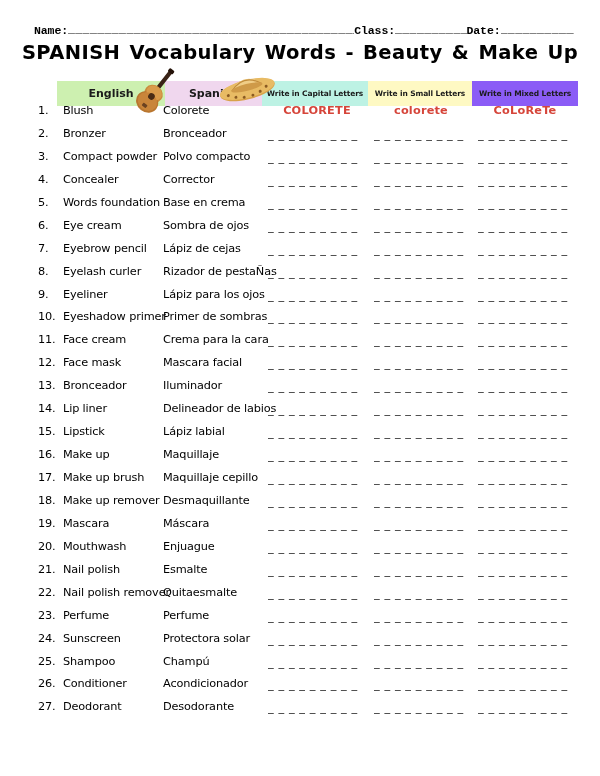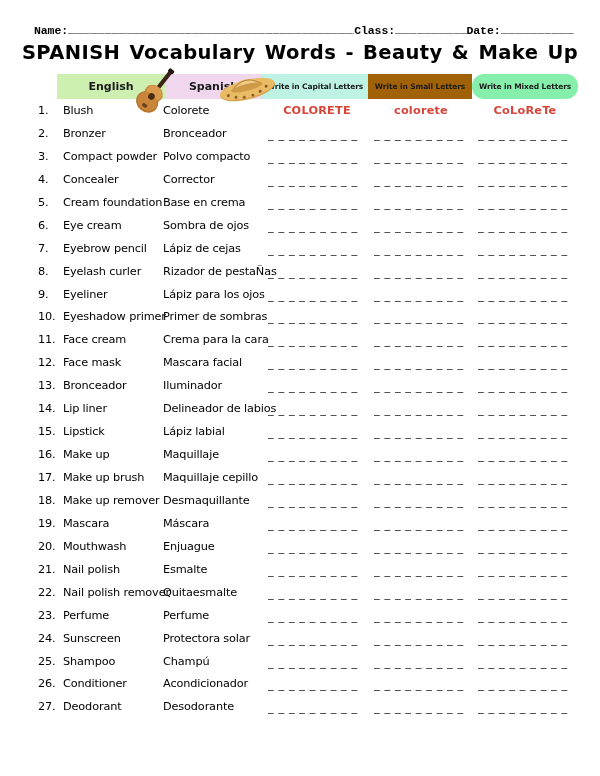--- a/index.html
+++ b/index.html
@@ -72,35 +72,35 @@
   
   .header-band {
     position: absolute;
     left: 57px;
     top: 74px;
     width: 521px;
     height: 25px;
   }
   .hcell {
     position: absolute;
-    top: 0;
+    top: 7px;
     height: 25px;
     display: flex;
     align-items: center;
     justify-content: center;
     font-weight: bold;
     color: #1b1b1b;
     box-sizing: border-box;
     text-align: right;
   }
   .hcell-english { left: 0px;   width: 108px; background: #cdf0b0; font-size: 11px; }
   .hcell-spanish { left: 108px; width: 97px;  background: #f0d7ee; font-size: 11px; }
   .hcell-caps    { left: 205px; width: 106px; background: #bdf2e4; font-size: 7.5px; letter-spacing: -0.1px; }
-  .hcell-small   { left: 311px; width: 104px; background: #a16207; font-size: 7.5px; letter-spacing: -0.1px; }
-  .hcell-mixed   { left: 415px; width: 106px; background: #86efac; font-size: 7.5px; letter-spacing: -0.1px; border-radius: 12px; }
+  .hcell-small   { left: 311px; width: 104px; background: #fef9c3; font-size: 7.5px; letter-spacing: -0.1px; }
+  .hcell-mixed   { left: 415px; width: 106px; background: #8b5cf6; font-size: 7.5px; letter-spacing: -0.1px; }
 
   
   .guitar {
     position: absolute;
     left: 126px;
     top: 64px;
     width: 62px;
     height: 52px;
     pointer-events: none;
   }
@@ -252,21 +252,21 @@
       <div class="vrow">
         <span class="cell c-num">4.</span>
         <span class="cell c-en">Concealer</span>
         <span class="cell c-es">Corrector</span>
         <span class="cell c-blank b1">_ _ _ _ _ _ _ _ _ _ _ _</span>
         <span class="cell c-blank b2">_ _ _ _ _ _ _ _ _ _ _ _</span>
         <span class="cell c-blank b3">_ _ _ _ _ _ _ _ _ _ _ _</span>
       </div>
       <div class="vrow">
         <span class="cell c-num">5.</span>
-        <span class="cell c-en">Cream foundation</span>
+        <span class="cell c-en">Words foundation</span>
         <span class="cell c-es">Base en crema</span>
         <span class="cell c-blank b1">_ _ _ _ _ _ _ _ _ _ _ _</span>
         <span class="cell c-blank b2">_ _ _ _ _ _ _ _ _ _ _ _</span>
         <span class="cell c-blank b3">_ _ _ _ _ _ _ _ _ _ _ _</span>
       </div>
       <div class="vrow">
         <span class="cell c-num">6.</span>
         <span class="cell c-en">Eye cream</span>
         <span class="cell c-es">Sombra de ojos</span>
         <span class="cell c-blank b1">_ _ _ _ _ _ _ _ _ _ _ _</span>

